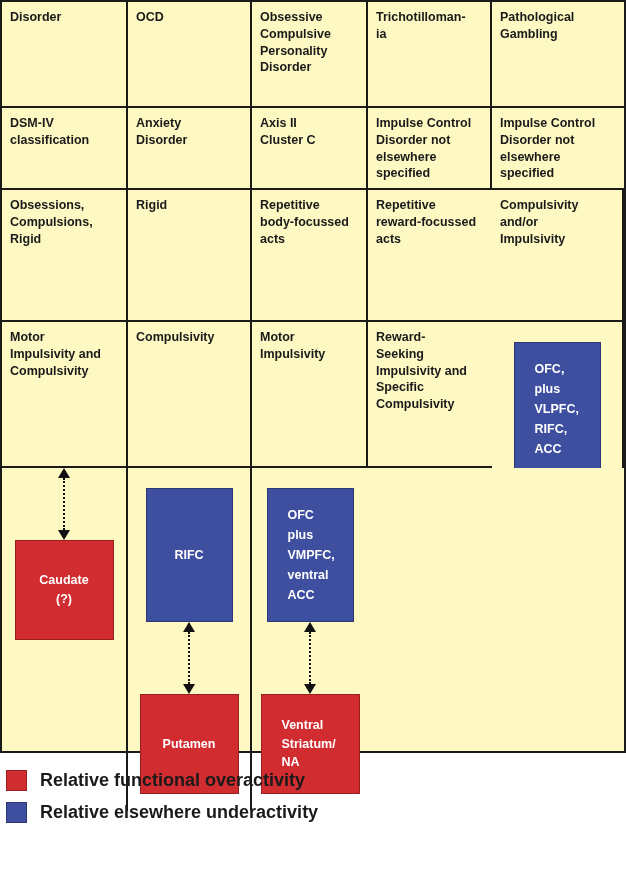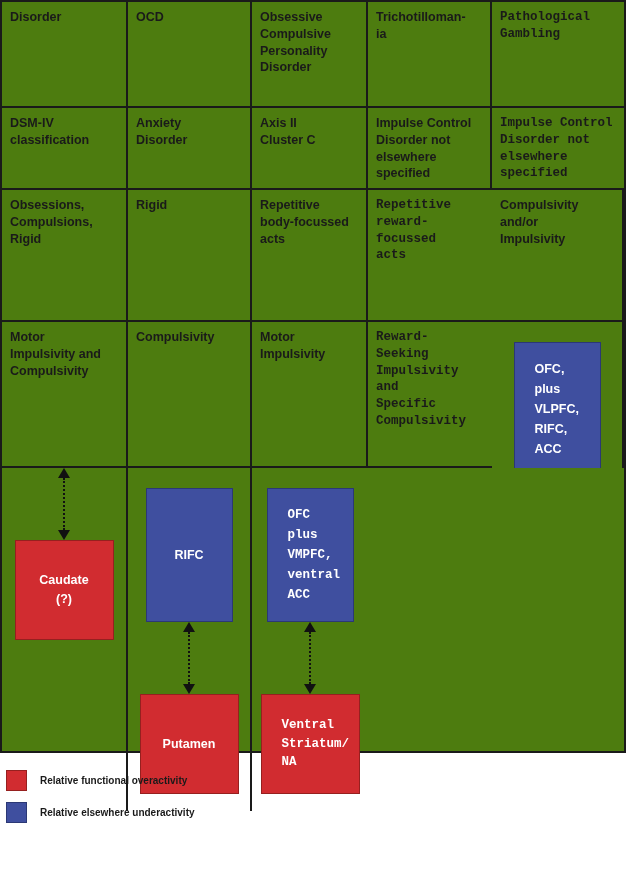--- a/index.html
+++ b/index.html
@@ -13,33 +13,33 @@
     color: #1a1a1a;
   }
   .grid {
     display: grid;
     grid-template-columns: 126px 124px 116px 124px 132px;
     grid-template-rows: 106px 82px 132px 146px 343px;
     width: 626px;
     height: 753px;
     box-sizing: border-box;
     border: 2px solid #1a1a1a;
-    background: #4d7c0f;
+    background: #fef9c3;
   }
   .cell {
     box-sizing: border-box;
     border-right: 2px solid #1a1a1a;
     border-bottom: 2px solid #1a1a1a;
     padding: 7px 8px;
     font-size: 12.5px;
     line-height: 1.34;
     white-space: pre-line;
     overflow: hidden;
   }
-  .cell.last-col { border-right: none; font-family: Liberation Mono, monospace; }
+  .cell.last-col { border-right: none; }
   .cell.last-row { border-bottom: none; }
   .circuit {
     padding: 0;
     display: flex;
     flex-direction: column;
     align-items: center;
     white-space: normal;
   }
   .bluebox {
     box-sizing: border-box;
@@ -99,21 +99,21 @@
   .legend {
     margin: 17px 0 0 6px;
     display: flex;
     flex-direction: column;
     gap: 11px;
   }
   .legend-row { display: flex; align-items: center; gap: 13px; }
   .swatch { width: 21px; height: 21px; box-sizing: border-box; }
   .swatch.red  { background: var(--red, #D12C30);  border: 1px solid #96201F; }
   .swatch.blue { background: var(--blue, #3F4F9F); border: 1px solid #2B3875; }
-  .legend-label { font-size: 10px; }
+  .legend-label { font-size: 18px; }
 </style>
 </head>
 <body>
 
 <div class="figure">
   <div class="grid">
 
     <div class="cell">Disorder</div>
     <div class="cell">OCD</div>
     <div class="cell">Obsessive

